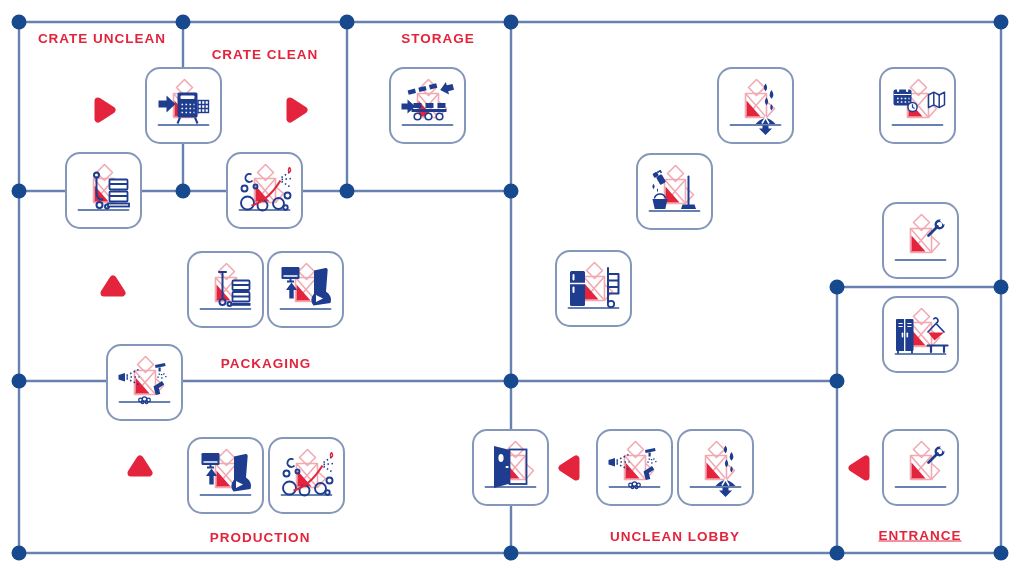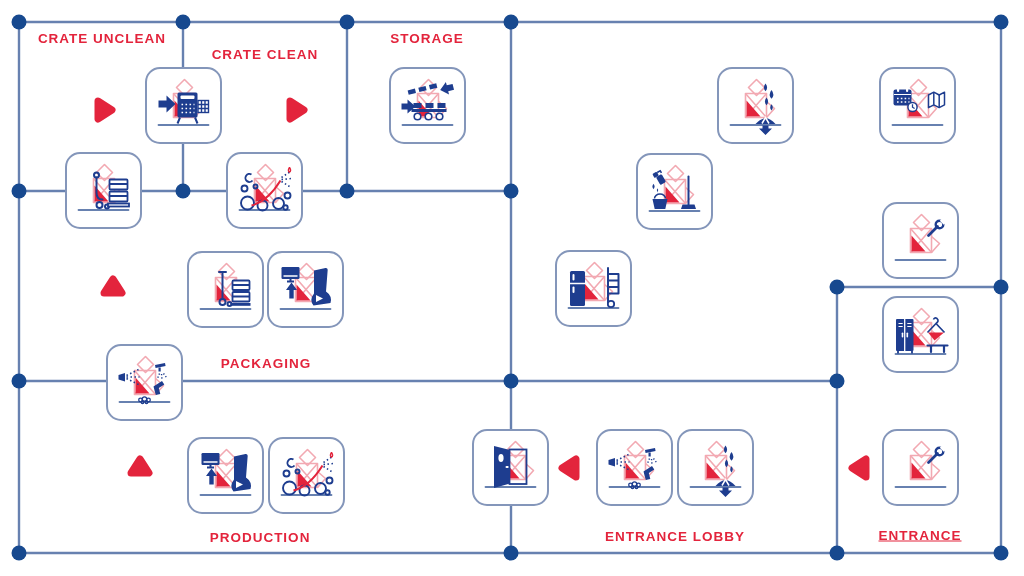--- a/index.html
+++ b/index.html
@@ -362,18 +362,18 @@
       <path d="M-6 -9 L8 0 L-6 9 Z" class="flow" transform="translate(104 110) rotate(0)"></path>
       <path d="M-6 -9 L8 0 L-6 9 Z" class="flow" transform="translate(296 110) rotate(0)"></path>
       <path d="M-6 -9 L8 0 L-6 9 Z" class="flow" transform="translate(113 287) rotate(-90)"></path>
       <path d="M-6 -9 L8 0 L-6 9 Z" class="flow" transform="translate(140 467) rotate(-90)"></path>
       <path d="M-6 -9 L8 0 L-6 9 Z" class="flow" transform="translate(570 468) rotate(180)"></path>
       <path d="M-6 -9 L8 0 L-6 9 Z" class="flow" transform="translate(860 468) rotate(180)"></path>
     </svg>
 
   <div class="zone-label" style="left: 102px; top: 38px;">CRATE UNCLEAN</div>
   <div class="zone-label" style="left: 265px; top: 54px;">CRATE CLEAN</div>
-  <div class="zone-label" style="left: 427px; top: 38px;">STORAGE</div>
+  <div class="zone-label" style="left: 438px; top: 38px;">STORAGE</div>
   <div class="zone-label" style="left: 266px; top: 363px;">PACKAGING</div>
   <div class="zone-label" style="left: 260px; top: 537px;">PRODUCTION</div>
-  <div class="zone-label" style="left: 675px; top: 536px;">ENTRANCE LOBBY</div>
+  <div class="zone-label" style="left: 675px; top: 536px;">UNCLEAN LOBBY</div>
   <div class="zone-label" style="left: 920px; top: 535px; text-decoration: underline;">ENTRANCE</div>
 </div>
 
 </body></html>

